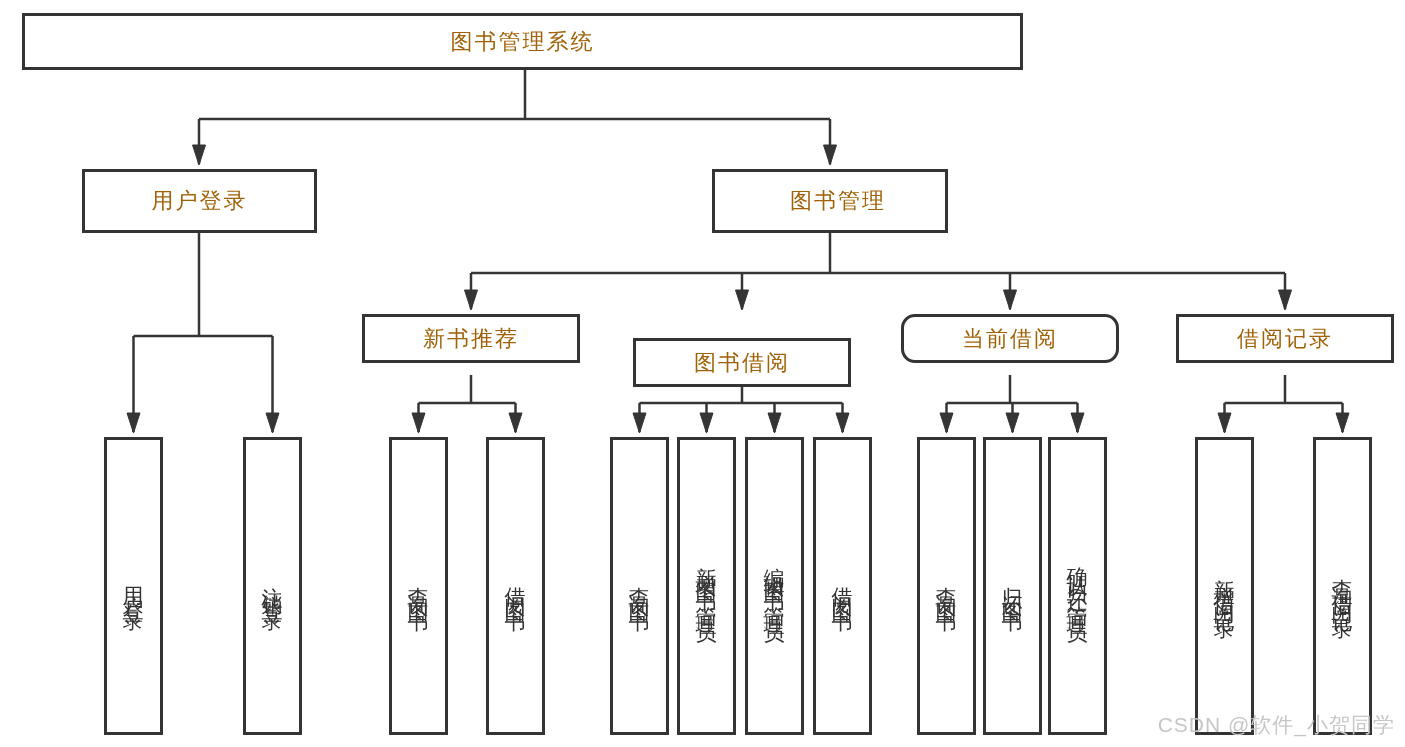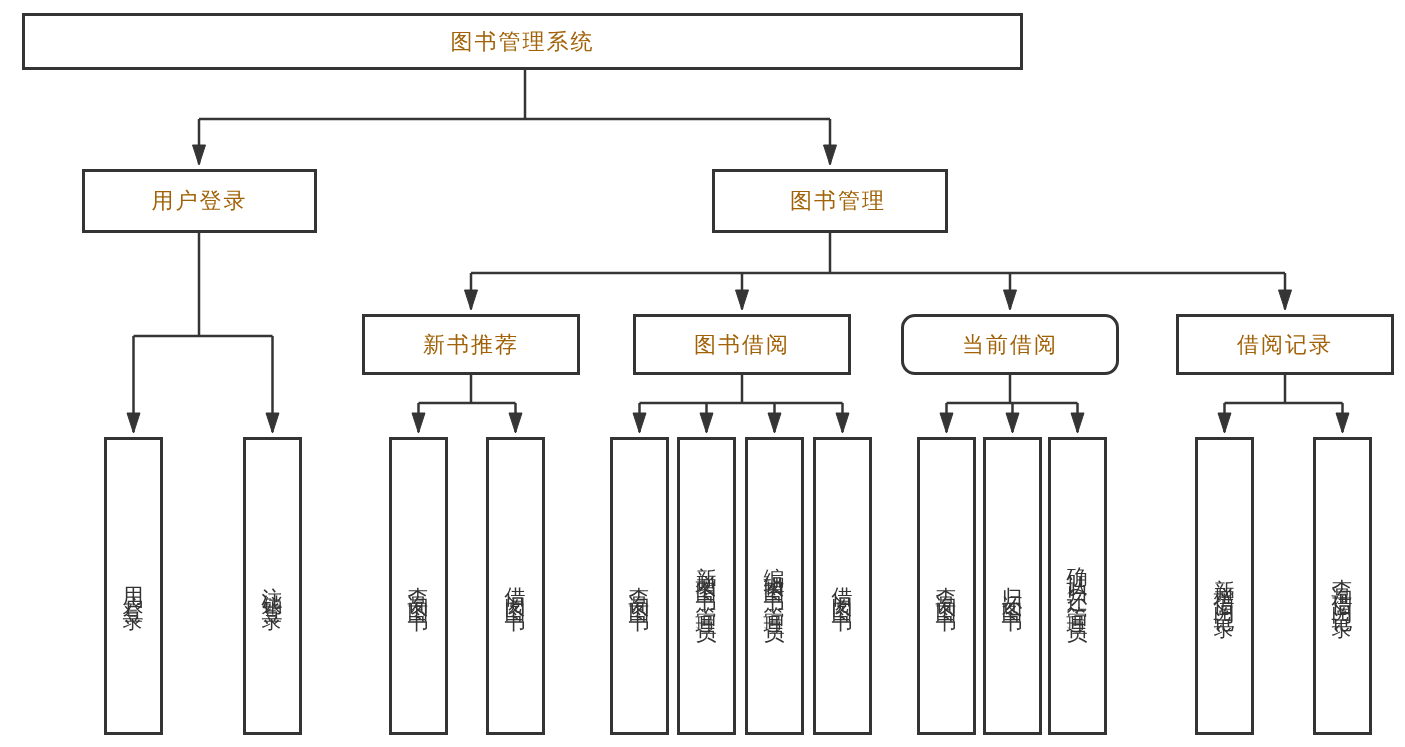--- a/index.html
+++ b/index.html
@@ -42,23 +42,23 @@
     right:10px;bottom:8px;
     font-size:21px;
     color:#c6c6c6;
     letter-spacing:1px;
     z-index:5;
   }
   
   .root-box{left:22px;top:13px;width:1001px;height:57px;}
   .l2a{left:82px;top:169px;width:235px;height:64px;}
   .l2b{left:712px;top:169px;width:236px;height:64px;padding-left:16px;}
-  .l3{top:314px;height:61px;width:218px;justify-content:center;}
+  .l3{top:314px;height:49px;width:218px;justify-content:center;}
   .l3a{left:362px;}
-  .l3b{left:633px;}
+  .l3b{left:633px;margin-top:24px;}
   .l3c{left:901px;border-radius:14px;}
   .l3d{left:1176px;}
 </style>
 </head>
 <body>
 
 <div class="canvas">
 
   <svg class="edges" viewBox="0 0 1405 747">
     <defs>
@@ -171,13 +171,14 @@
     <span class="vtext">确认归还（管理员）</span>
   </div>
 
   <div class="leaf" style="left:1195px;">
     <span class="vtext">新增借阅记录</span>
   </div>
   <div class="leaf" style="left:1313px;">
     <span class="vtext">查询借阅记录</span>
   </div>
 
+  <div class="watermark">CSDN @软件_小贺同学</div>
 </div>
 
 </body></html>

